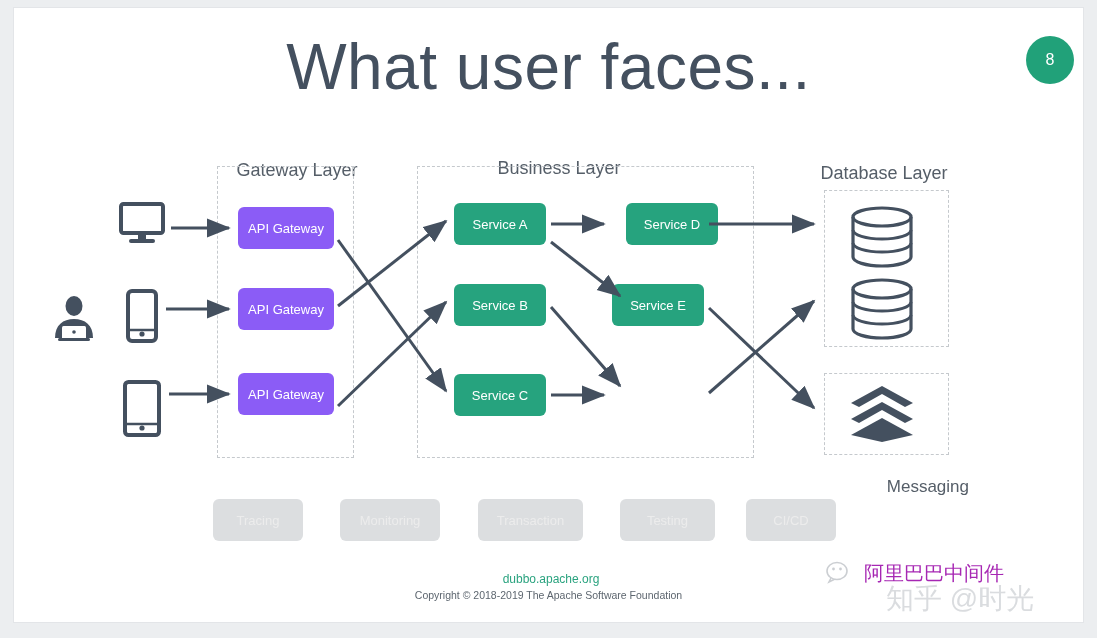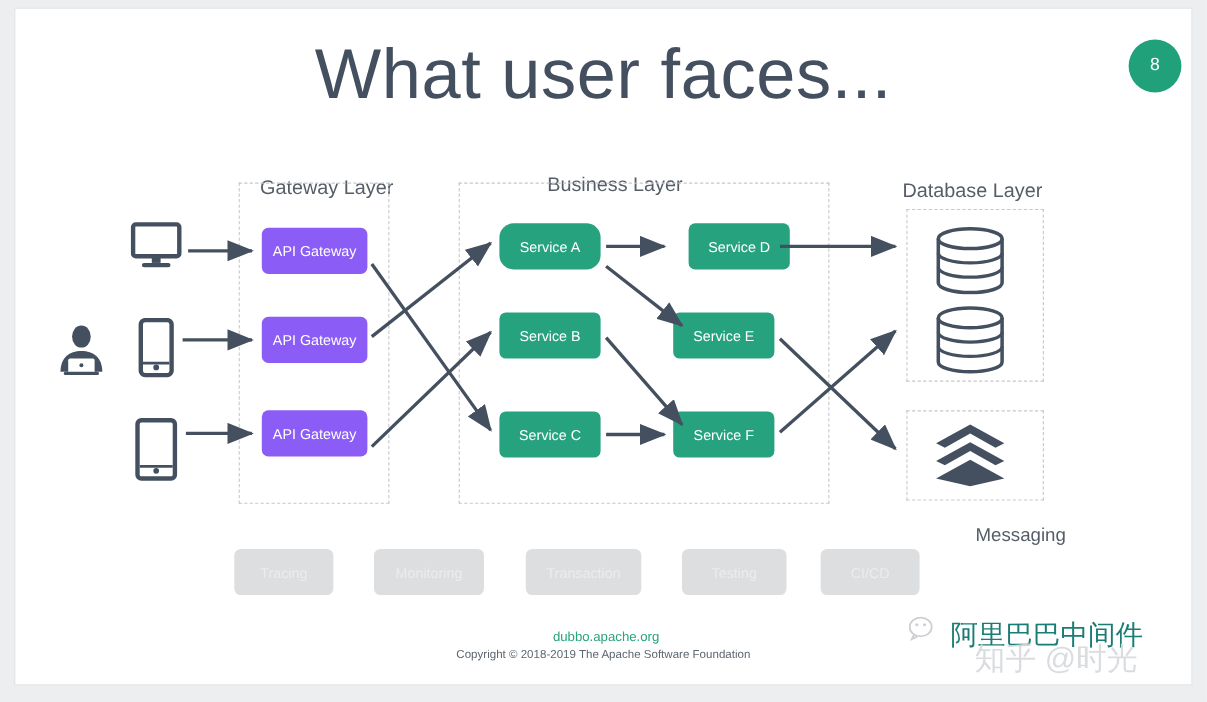--- a/index.html
+++ b/index.html
@@ -139,24 +139,24 @@
     text-align: center;
     font-size: 10.5px;
     color: #5d666f;
   }
   
   #wm-brand {
     position: absolute;
     left: 812px;
     top: 552px;
     display: flex;
-    align-items: flex-start;
+    align-items: center;
     gap: 8px;
-    font-size: 25px;
-    color: #0f766e;
+    font-size: 20px;
+    color: #a21caf;
     opacity: 0.95;
     white-space: nowrap;
   }
   #wm-zhihu {
     position: absolute;
     left: 872px;
     top: 572px;
     font-size: 28px;
     color: #d6d9dc;
     opacity: 0.9;
@@ -221,26 +221,25 @@
         <rect x="4" y="2" width="34" height="53" rx="3.5" fill="none" stroke="#44505f" stroke-width="4"></rect>
         <circle cx="21" cy="48" r="2.6" fill="#44505f"></circle>
         <line x1="6" y1="44" x2="36" y2="44" stroke="#44505f" stroke-width="2.5"></line>
       </svg>
     </div>
 
     <div class="gw-box" style="left:224px; top:199px;">API Gateway</div>
     <div class="gw-box" style="left:224px; top:280px;">API Gateway</div>
     <div class="gw-box" style="left:224px; top:365px;">API Gateway</div>
 
-    <div class="svc-box" style="left:440px; top:195px;border-radius:13px;">Service A</div>
+    <div class="svc-box" style="left:440px; top:195px;">Service A</div>
     <div class="svc-box" style="left:440px; top:276px;">Service B</div>
     <div class="svc-box" style="left:440px; top:366px;">Service C</div>
     <div class="svc-box" style="left:612px; top:195px;">Service D</div>
     <div class="svc-box" style="left:598px; top:276px;">Service E</div>
-    <div class="svc-box" style="left:598px; top:366px;">Service F</div>
 
     <div class="icon-wrap" style="left:833px; top:198px;">
       <svg width="70" height="62" viewBox="0 0 70 62">
         <ellipse cx="35" cy="11" rx="29" ry="9" fill="none" stroke="#44505f" stroke-width="3.2"></ellipse>
         <path d="M6 11 V51 A29 9 0 0 0 64 51 V11" fill="none" stroke="#44505f" stroke-width="3.2"></path>
         <path d="M6 24 A29 9 0 0 0 64 24" fill="none" stroke="#44505f" stroke-width="3"></path>
         <path d="M6 37 A29 9 0 0 0 64 37" fill="none" stroke="#44505f" stroke-width="3"></path>
       </svg>
     </div>
     <div class="icon-wrap" style="left:833px; top:270px;">

